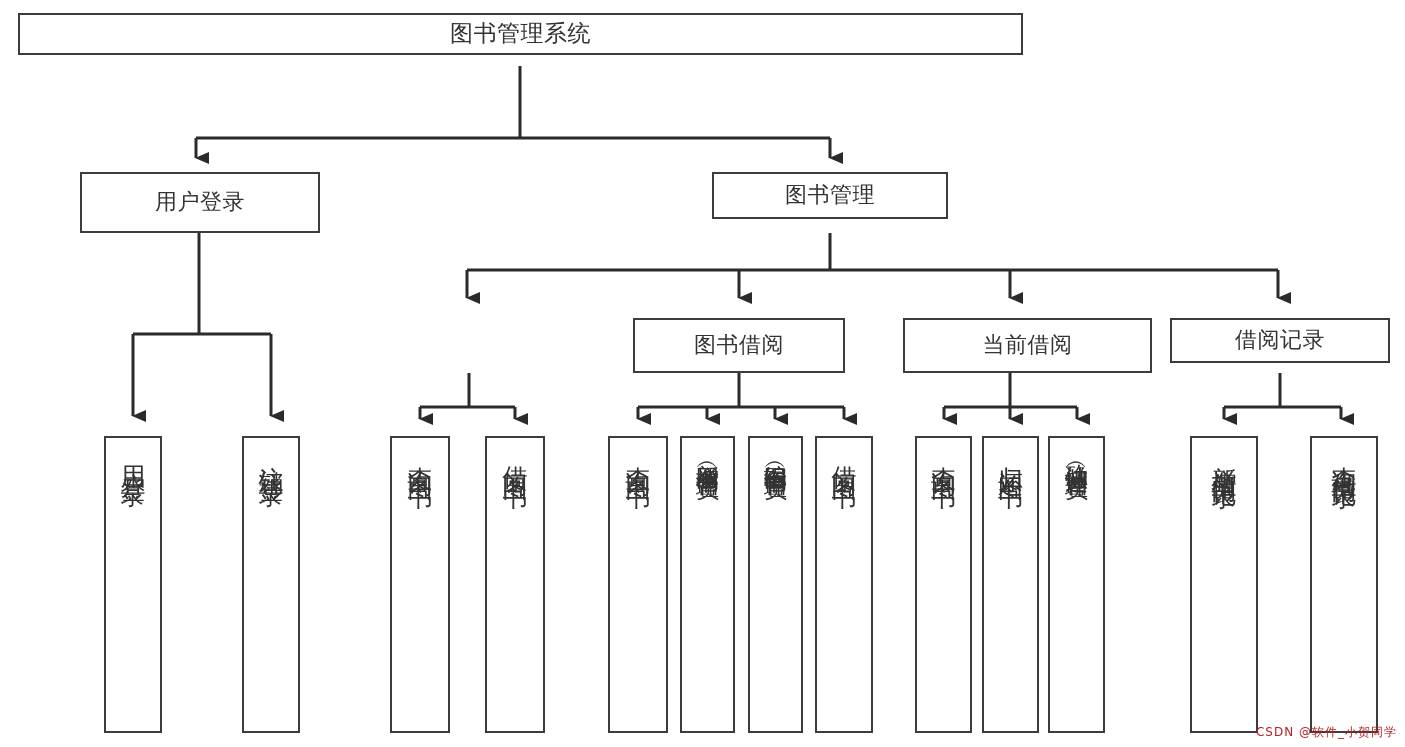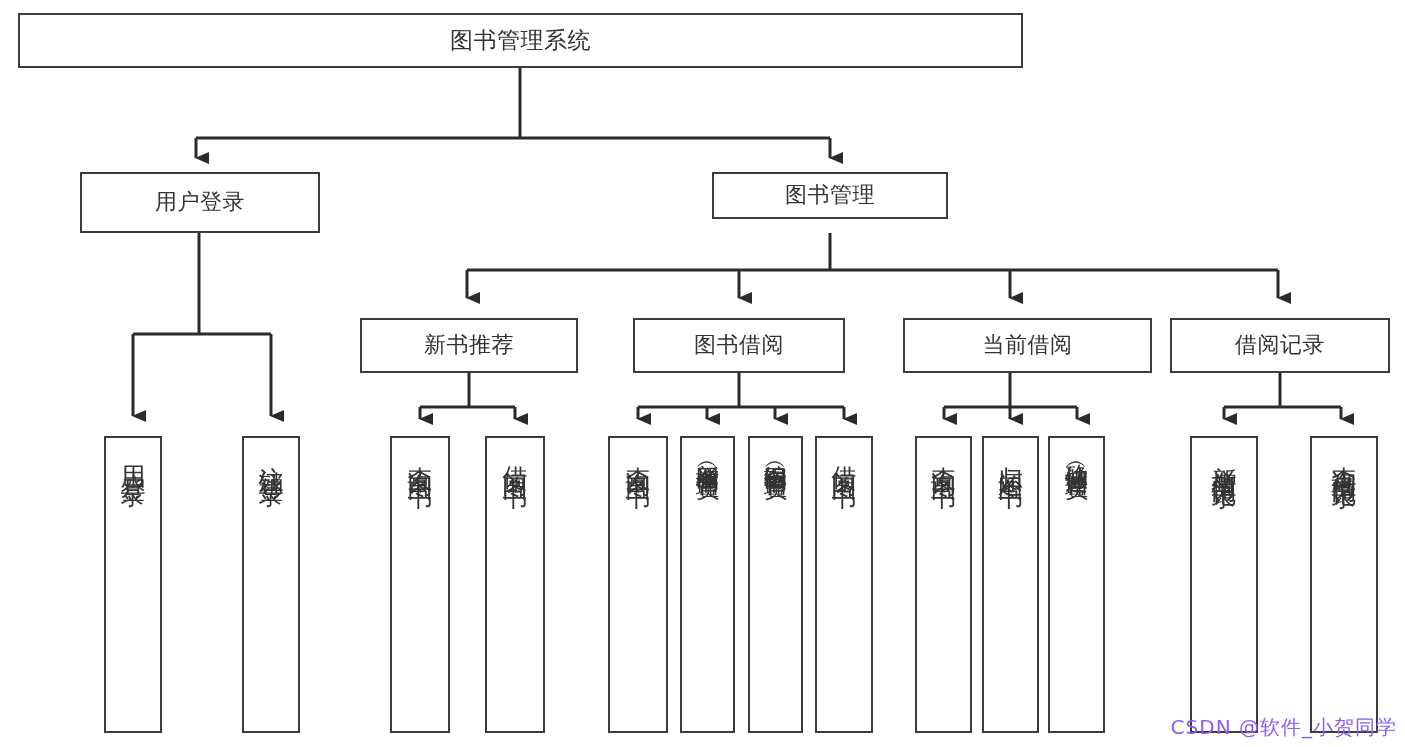--- a/index.html
+++ b/index.html
@@ -46,22 +46,22 @@
     text-orientation:upright;
     font-size:25px;
     line-height:1.0;
     letter-spacing:6px;
     white-space:nowrap;
   }
   .watermark{
     position:absolute;
     right:8px;
     bottom:6px;
-    font-size:20px;
-    color:#8b5cf6;
+    font-size:12px;
+    color:#b91c1c;
     letter-spacing:1px;
     z-index:6;
     white-space:nowrap;
     pointer-events:none;
   }
   svg.links{
     position:absolute;left:0;top:0;width:1405px;height:747px;
     z-index:1;
   }
 </style>
@@ -113,41 +113,38 @@
       <path d="M 1010 407 L 1010 419" marker-end="url(#arrow)"></path>
       <path d="M 1077 407 L 1077 419" marker-end="url(#arrow)"></path>
 
       <path d="M 1280 373 L 1280 407"></path>
       <path d="M 1224 407 L 1341 407"></path>
       <path d="M 1224 407 L 1224 419" marker-end="url(#arrow)"></path>
       <path d="M 1341 407 L 1341 419" marker-end="url(#arrow)"></path>
     </g>
   </svg>
 
-  <div class="node h root" style="left:18px;top:13px;width:1005px;height:55px;">
+  <div class="node h root" style="left:18px;top:13px;width:1005px;height:42px;">
     <span class="label">图书管理系统</span>
   </div>
 
   <div class="node h" style="left:80px;top:172px;width:240px;height:61px;">
     <span class="label">用户登录</span>
   </div>
   <div class="node h" style="left:712px;top:172px;width:236px;height:47px;">
     <span class="label">图书管理</span>
   </div>
 
-  <div class="node h" style="left:360px;top:318px;width:218px;height:55px;">
-    <span class="label">新书推荐</span>
-  </div>
   <div class="node h" style="left:633px;top:318px;width:212px;height:55px;">
     <span class="label">图书借阅</span>
   </div>
   <div class="node h" style="left:903px;top:318px;width:249px;height:55px;">
     <span class="label">当前借阅</span>
   </div>
-  <div class="node h" style="left:1170px;top:318px;width:220px;height:55px;">
+  <div class="node h" style="left:1170px;top:318px;width:220px;height:45px;">
     <span class="label">借阅记录</span>
   </div>
 
   <div class="node v" style="left:104px;top:436px;width:58px;height:297px;">
     <span class="label">用户登录</span>
   </div>
   <div class="node v" style="left:242px;top:436px;width:58px;height:297px;">
     <span class="label">注销登录</span>
   </div>
 

